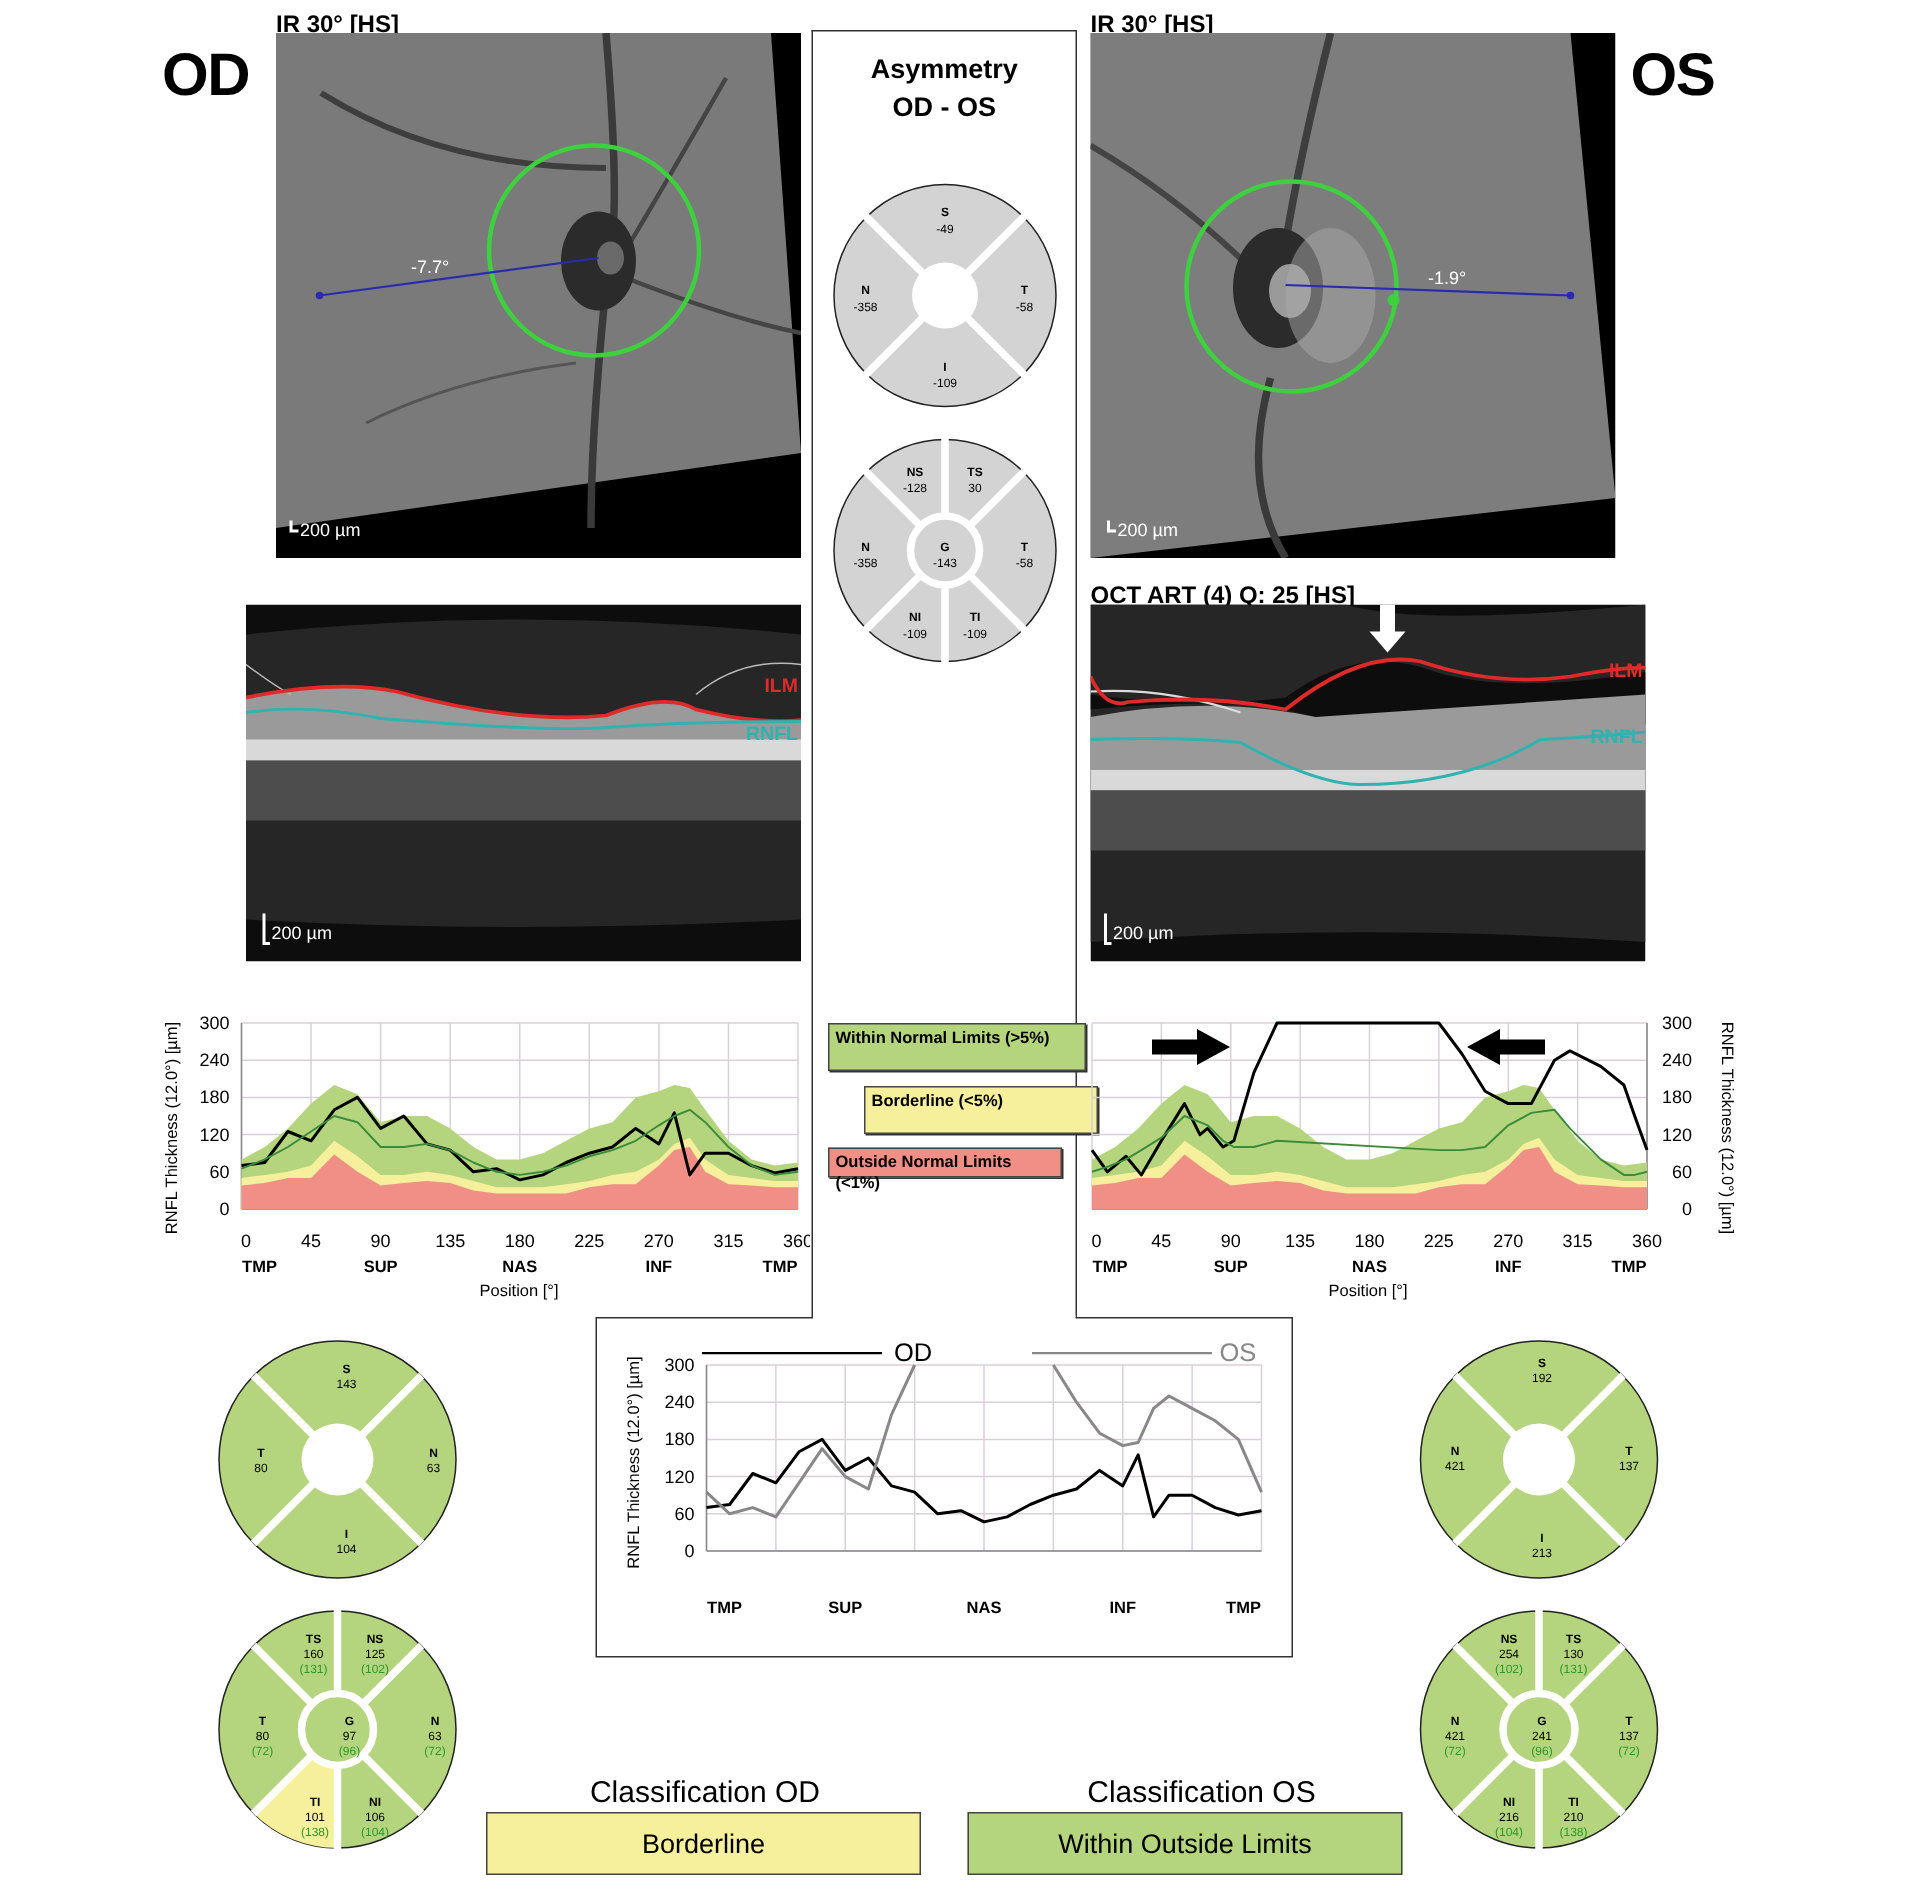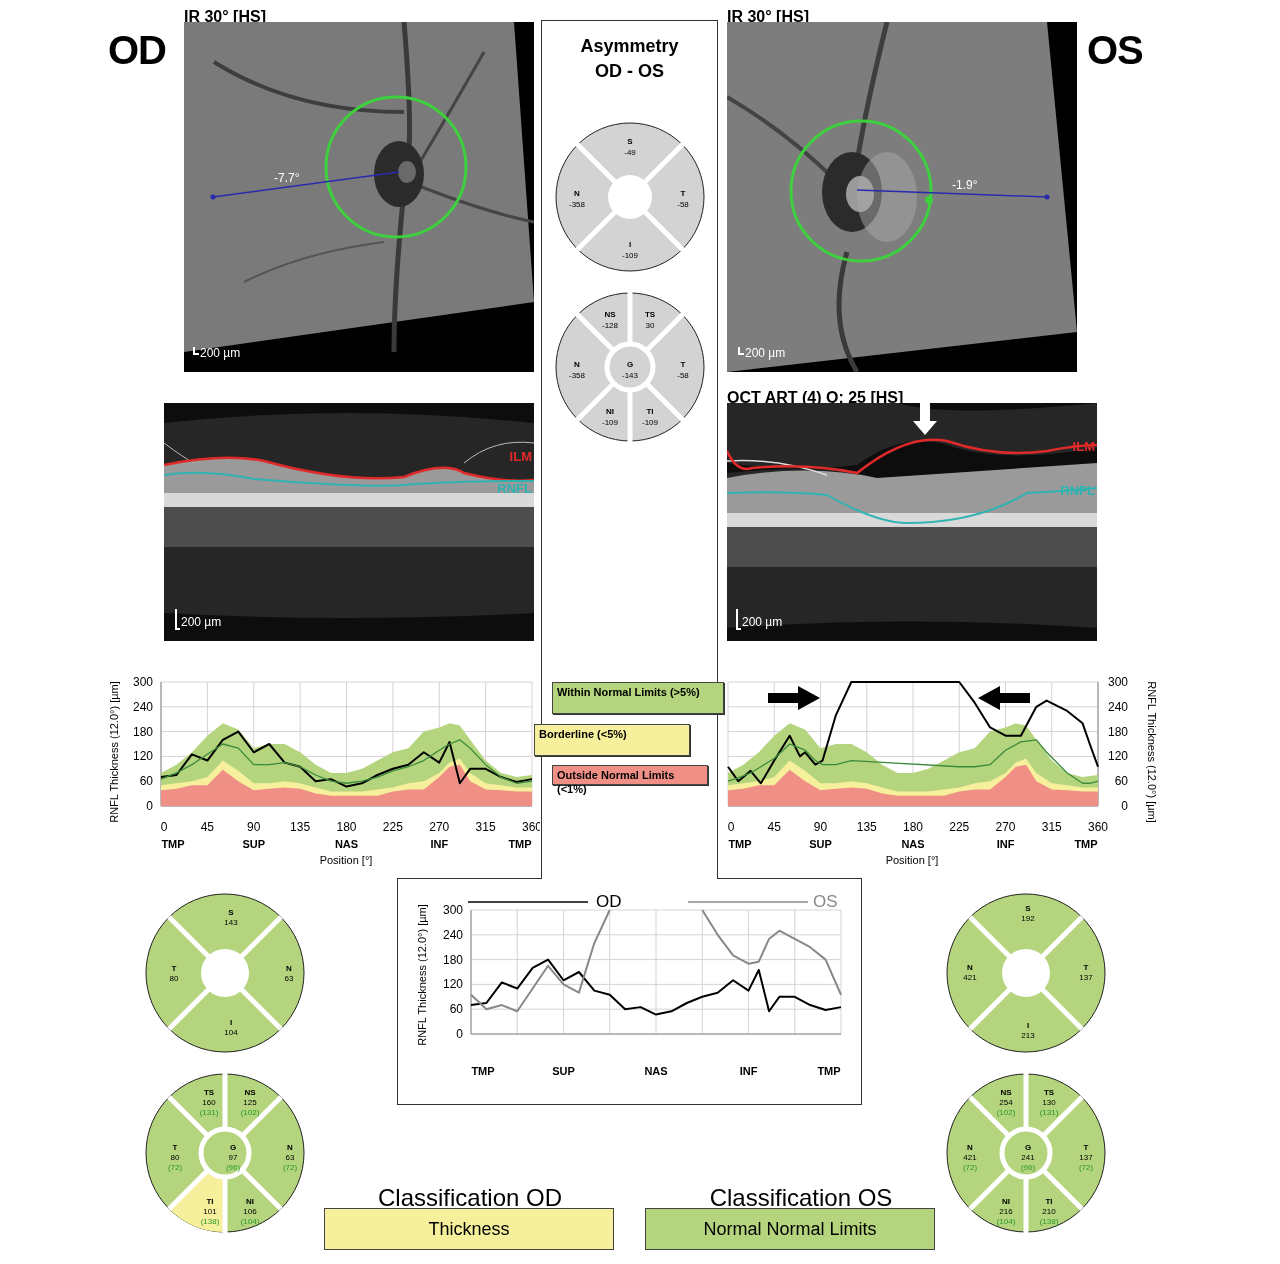--- a/index.html
+++ b/index.html
@@ -3,21 +3,21 @@
 <meta charset="utf-8">
 <style>
   * { box-sizing: border-box; margin: 0; padding: 0; }
   body { width: 1280px; height: 1264px; background: #ffffff; position: relative; overflow: hidden; font-family: "Liberation Sans", sans-serif; color: #000; }
   .abs { position: absolute; }
   .eye-label { font-weight: bold; font-size: 40px; letter-spacing: -1px; }
   .img-title { font-weight: bold; font-size: 16px; }
   .center-panel { border: 1px solid #333; background: #fff; }
   .asym-title { font-weight: bold; font-size: 18px; text-align: center; line-height: 25px; }
   .legend-box { border: 1px solid #444; font-weight: bold; font-size: 11px; padding: 2px 4px; line-height: 14px; box-shadow: 1px 1px 0 #333; }
-  .class-title { font-size: 24px; text-align: center; }
+  .class-title { font-size: 20px; text-align: center; }
   .class-box { border: 1px solid #444; font-size: 18px; text-align: center; line-height: 40px; }
   svg text { font-family: "Liberation Sans", sans-serif; }
   .axis-label { font-size: 11px; }
 </style>
 </head>
 <body>
 
 <div class="abs center-panel" style="left:541px; top:20px; width:177px; height:860px; border-bottom:none;"></div>
 <div class="abs center-panel" style="left:397px; top:878px; width:465px; height:227px;"></div>
 
@@ -62,21 +62,21 @@
   <text x="128" y="86" text-anchor="middle" font-size="8">-58</text>
   <text x="55" y="122" text-anchor="middle" font-size="8" font-weight="bold">NI</text>
   <text x="55" y="133" text-anchor="middle" font-size="8">-109</text>
   <text x="95" y="122" text-anchor="middle" font-size="8" font-weight="bold">TI</text>
   <text x="95" y="133" text-anchor="middle" font-size="8">-109</text>
 </svg>
 
 <div class="abs legend-box" style="left:552px; top:682px; width:172px; height:32px; background:#b5d47e;">
   <span>Within Normal Limits (&gt;5%)</span>
 </div>
-<div class="abs legend-box" style="left:534px; top:724px; width:156px; height:32px; background:#f6ef9b;">
+<div class="abs legend-box" style="left:576px; top:724px; width:156px; height:32px; background:#f6ef9b;">
   <span>Borderline (&lt;5%)</span>
 </div>
 <div class="abs legend-box" style="left:552px; top:765px; width:156px; height:20px; background:#ef8f86;">
   <span>Outside Normal Limits (&lt;1%)</span>
 </div>
 
 <div class="abs eye-label" style="left:108px; top:28px;">OD</div>
 <div class="abs img-title" style="left:184px; top:8px;">IR 30° [HS]</div>
 
 <svg class="abs" style="left:184px; top:22px;" width="350" height="350" viewBox="0 0 350 350">
@@ -402,15 +402,15 @@
       <text x="85" y="195" text-anchor="middle" font-size="11" font-weight="bold">TMP</text>
       <text x="165.5" y="195" text-anchor="middle" font-size="11" font-weight="bold">SUP</text>
       <text x="258" y="195" text-anchor="middle" font-size="11" font-weight="bold">NAS</text>
       <text x="350.5" y="195" text-anchor="middle" font-size="11" font-weight="bold">INF</text>
       <text x="431" y="195" text-anchor="middle" font-size="11" font-weight="bold">TMP</text>
     </g>
   <text transform="translate(28,95) rotate(-90)" text-anchor="middle" class="axis-label">RNFL Thickness (12.0°) [µm]</text>
 </svg>
 
 <div class="abs class-title" style="left:325px; top:1184px; width:290px;">Classification OD</div>
-<div class="abs class-box" style="left:324px; top:1208px; width:290px; height:42px; background:#f6ef9b;">Thickness</div>
+<div class="abs class-box" style="left:324px; top:1208px; width:290px; height:42px; background:#f6ef9b;">Borderline</div>
 <div class="abs class-title" style="left:656px; top:1184px; width:290px;">Classification OS</div>
-<div class="abs class-box" style="left:645px; top:1208px; width:290px; height:42px; background:#b5d47e;">Normal Normal Limits</div>
+<div class="abs class-box" style="left:645px; top:1208px; width:290px; height:42px; background:#b5d47e;">Within Outside Limits</div>
 
 </body></html>

